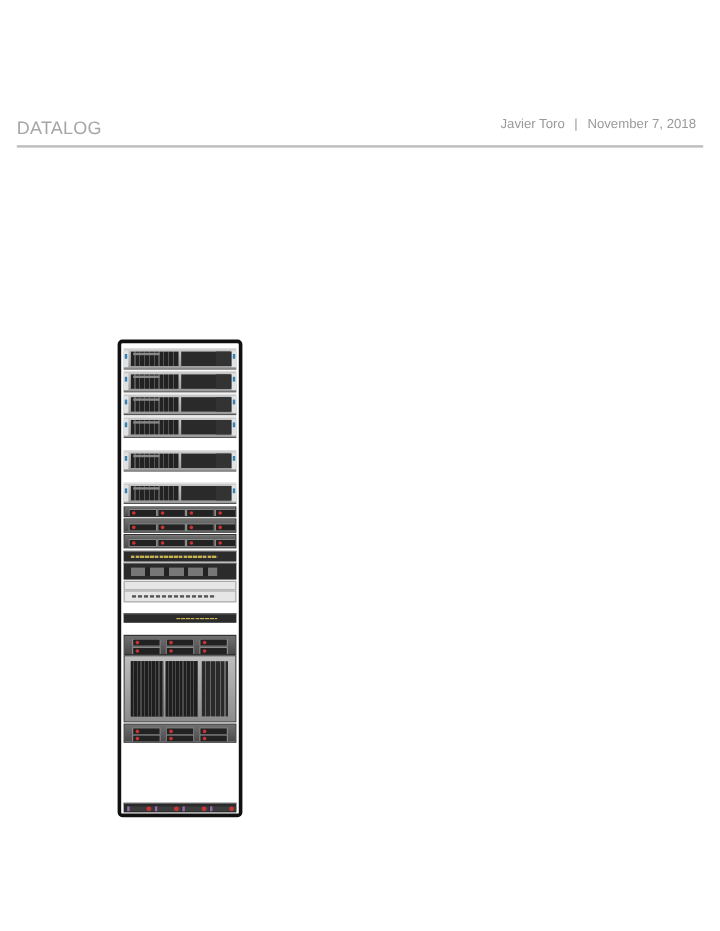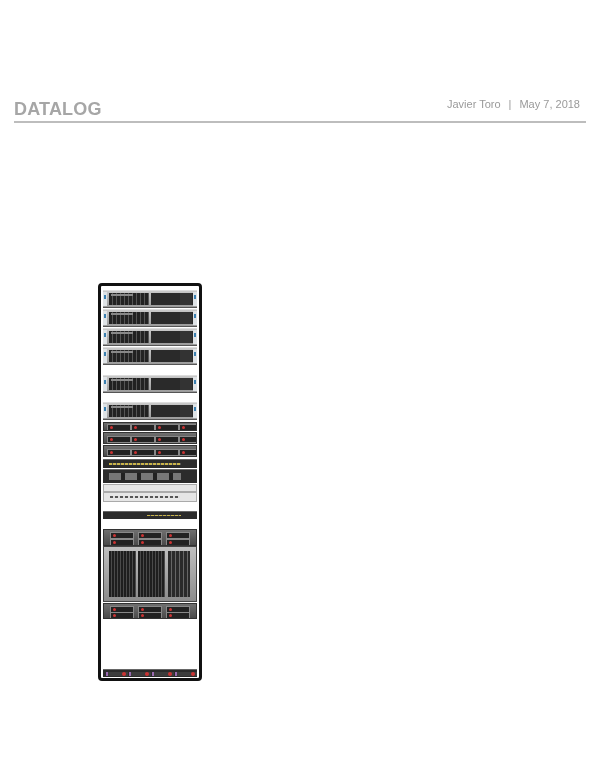--- a/index.html
+++ b/index.html
@@ -1,17 +1,17 @@
 <!DOCTYPE html>
 <html><head>
 <meta charset="utf-8">
 <style>
   html, body { margin:0; padding:0; background:#fff; }
   body { width:600px; height:776px; position:relative; overflow:hidden; font-family:"Liberation Sans", sans-serif; }
-  .header-title { position:absolute; left:14px; top:99px; font-size:18px; font-weight:bold; color:#a6a6a6; letter-spacing:0.2px; }
+  .header-title { position:absolute; left:14px; top:99px; font-size:15px; font-weight:normal; color:#a6a6a6; letter-spacing:0.2px; }
   .header-meta { position:absolute; right:20px; top:98px; font-size:11px; color:#9a9a9a; }
   .header-meta .sep { margin:0 8px; }
   .header-rule { position:absolute; left:14px; top:121px; width:572px; height:2px; background:#bdbdbd; }
 
   .rack { position:absolute; left:98px; top:283px; width:104px; height:398px; border:3px solid #111; border-radius:4px; box-sizing:border-box; background:#fff; }
   .unit { position:absolute; left:2px; right:2px; box-sizing:border-box; overflow:hidden; }
 
   
   .srv1u { background:linear-gradient(#c9c9c9,#9a9a9a); border-top:1px solid #ddd; border-bottom:1px solid #555; }
   .srv1u .ear { position:absolute; top:1px; bottom:1px; width:4px; background:#dfe3e6; }
@@ -39,21 +39,21 @@
   .pdu { background:#2a2a2a; border-top:1px solid #666; }
   .pdu i { position:absolute; top:2px; width:20px; height:4px; background:#3c3c3c; border-left:2px solid #9a6ab0; }
   .pdu i::after { content:""; position:absolute; right:2px; top:0; width:4px; height:4px; background:#c33; border-radius:50%; }
 </style>
 </head>
 <body>
 
 <div>
   <div class="header-title">DATALOG</div>
   <div class="header-meta">
-    <span>Javier Toro</span><span class="sep">|</span><span>May 7, 2018</span>
+    <span>Javier Toro</span><span class="sep">|</span><span>November 7, 2018</span>
   </div>
   <div class="header-rule"></div>
 </div>
 
 <div class="rack">
 
   <div class="unit srv1u" style="top:4px;height:18px">
       <div class="ear l"></div>
       <div class="vent"></div>
       <div class="label"></div>

